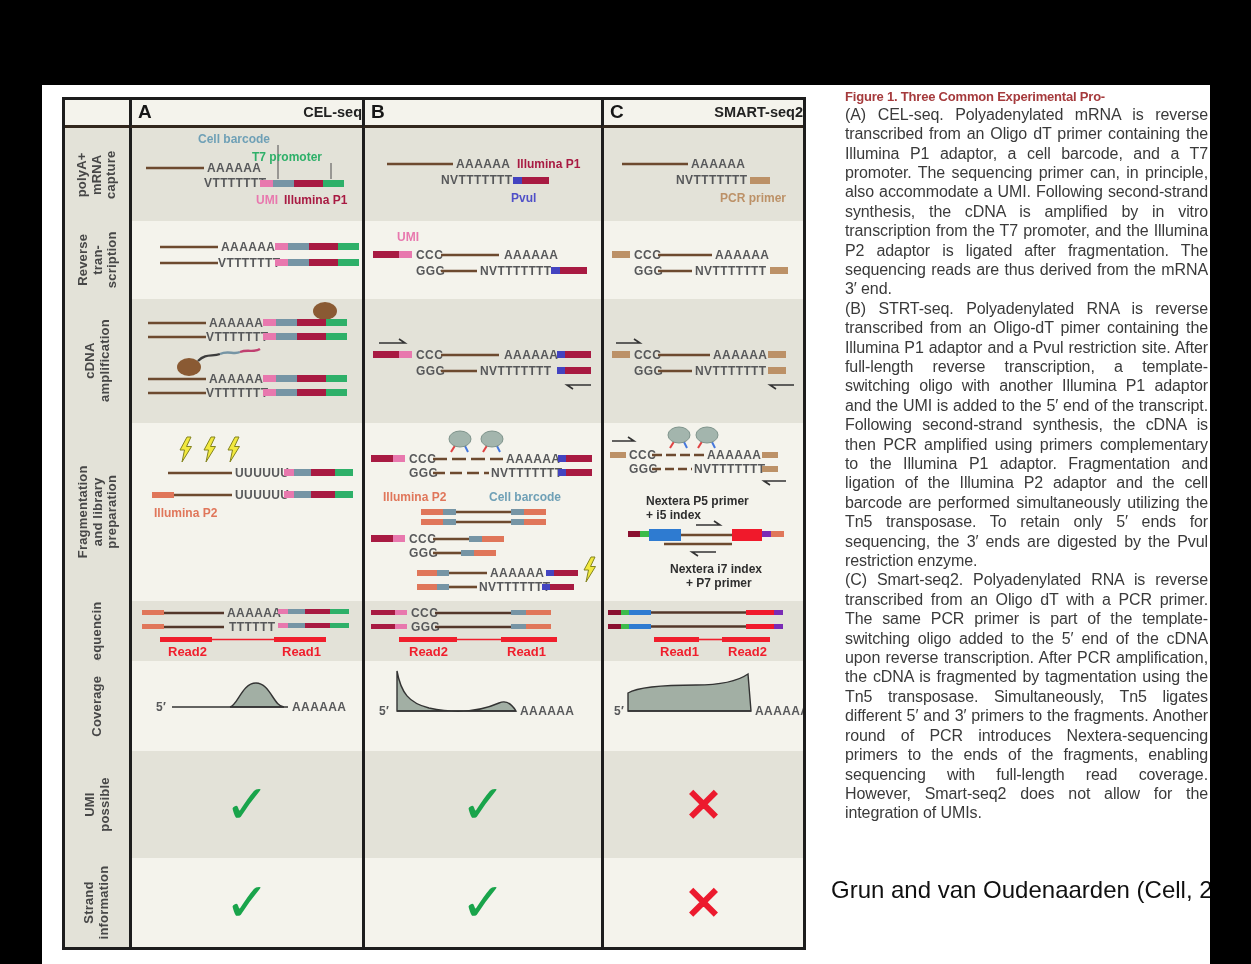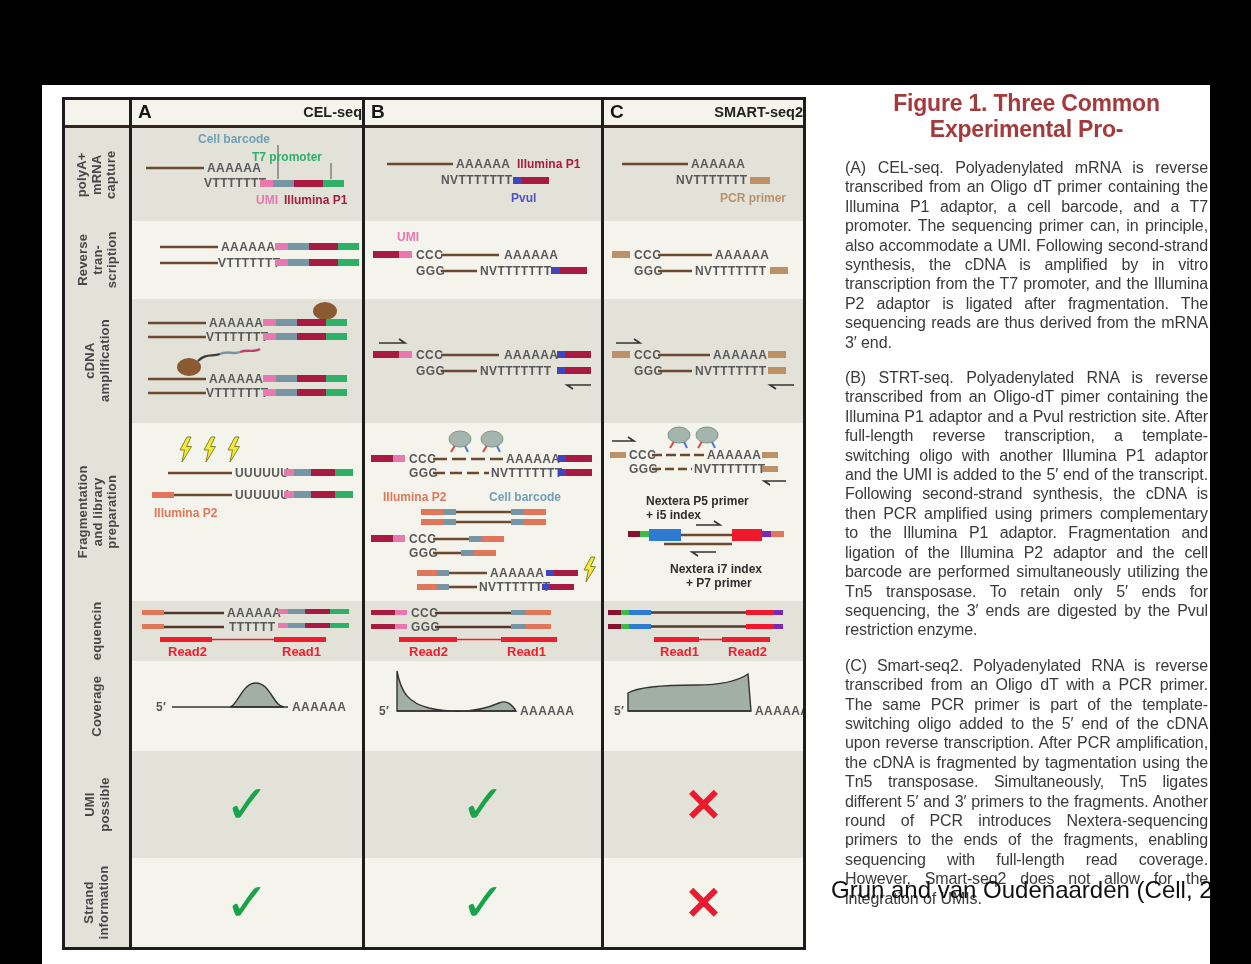--- a/index.html
+++ b/index.html
@@ -36,22 +36,22 @@
   .lab { font-weight:bold; font-size:12px; }
   .rdl { font-weight:bold; font-size:13px; fill:#f01e2c; }
   .dark{ font-weight:bold; font-size:12px; fill:#2e2e2e; }
 
   .mark { display:flex; width:100%; height:100%; align-items:center; justify-content:center; }
   .yes  { font-size:54px; color:#19a44b; font-weight:500; }
   .no   { font-size:46px; color:#ec1a2e; font-weight:bold; }
 
   
   #caption { position:absolute; left:845px; top:90px; width:363px; z-index:2; }
-  .cap-title { font-weight:bold; font-size:23px; line-height:1.13; color:#a53a3c; letter-spacing:-.2px;text-align:center; }
-  .cap-body p { font-size:16px; line-height:19.4px; color:#3a3a3a; text-align:justify; letter-spacing:-.1px;margin-top:16px; }
+  .cap-title { font-weight:bold; font-size:13px; line-height:1.13; color:#a53a3c; letter-spacing:-.2px; }
+  .cap-body p { font-size:16px; line-height:19.4px; color:#3a3a3a; text-align:justify; letter-spacing:-.1px; }
   #citation { position:absolute; left:831px; top:876px; font-size:24px; color:#101010; white-space:nowrap; z-index:2; }
 </style>
 </head>
 <body>
 
 <svg width="0" height="0" style="position:absolute">
   <defs>
     <path id="bolt" d="M7 0 L0 13 L4.5 13 L2 25 L11.5 9.5 L6.5 9.5 L11 0 Z"></path>
     <g id="tn5">
       <path d="M1 13 L-4 21" stroke="#e04444" stroke-width="2" fill="none"></path>

